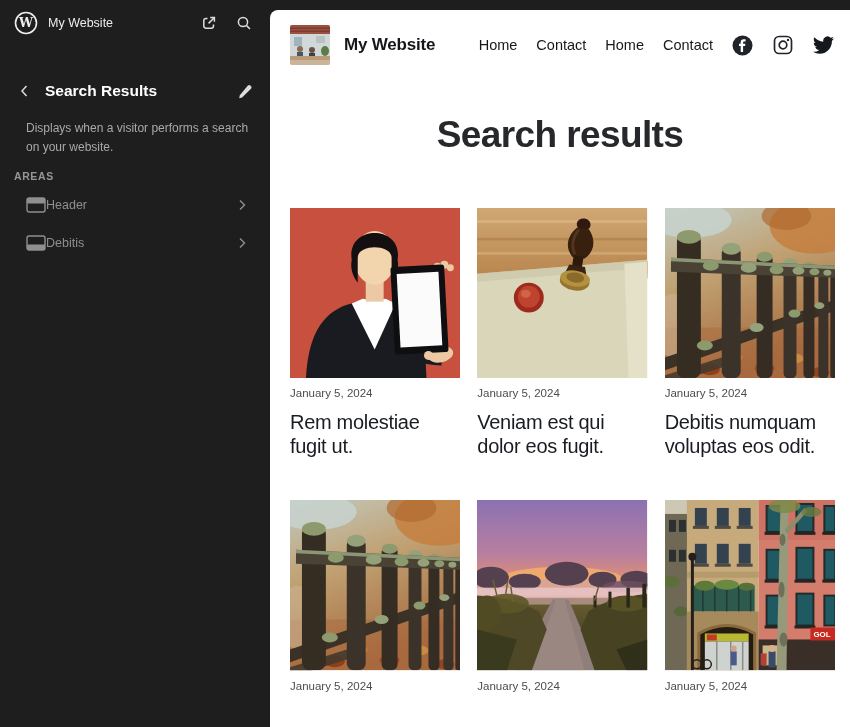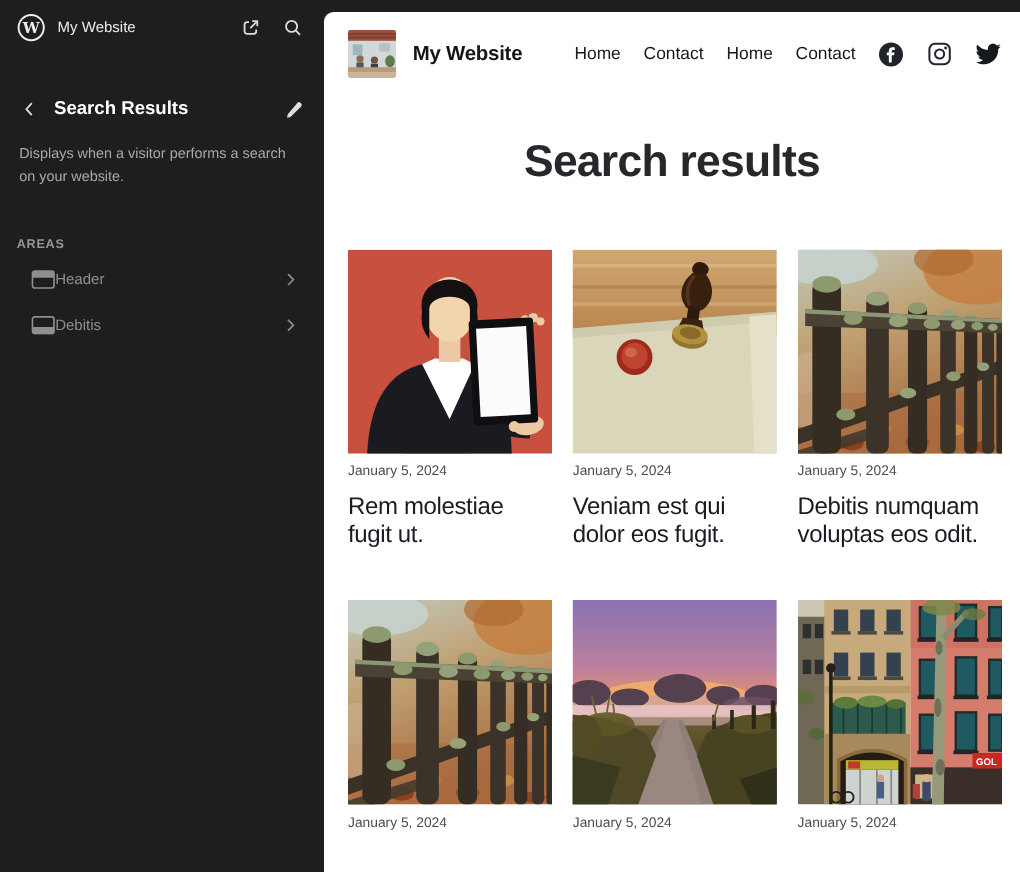--- a/index.html
+++ b/index.html
@@ -7,22 +7,22 @@
     font-family:"Liberation Sans","DejaVu Sans",sans-serif}
 
   
   .sidebar{position:absolute;left:0;top:0;bottom:0;width:270px;background:#1e1e1e;color:#e8e8e8}
   .sb-top{display:flex;align-items:center;height:46px;padding:0 13px;gap:9px}
   .sb-sitename{font-size:12.5px;font-weight:500;color:#ececec}
   .sb-spacer{flex:1}
   .icon-btn{width:26px;height:26px;display:flex;align-items:center;justify-content:center;cursor:pointer}
   .panel-head{display:flex;align-items:center;margin-top:32px;padding:0 12px;gap:7px}
   .panel-title{flex:1;font-size:15.5px;font-weight:700;color:#fff}
-  .panel-desc{padding:15px 18px 0 16px;font-size:12px;line-height:1.55;color:#a9a9a9}
-  .areas-label{margin:42px 14px 0;font-size:10.5px;font-weight:600;letter-spacing:.6px;color:#969696}
+  .panel-desc{padding:15px 18px 0 26px;font-size:12px;line-height:1.55;color:#a9a9a9}
+  .areas-label{margin:14px 14px 0;font-size:10.5px;font-weight:600;letter-spacing:.6px;color:#969696}
   .area-row{display:flex;align-items:center;height:30px;margin-top:8px;padding:0 24px 0 26px;color:#8f8f8f;cursor:pointer}
   .area-row:first-of-type{margin-top:12px}
   .area-label{flex:1;font-size:12.5px}
 
   
   .canvas{position:absolute;left:270px;top:10px;right:0;bottom:0;background:#fff;
     border-top-left-radius:8px;overflow:hidden}
   .site-header{display:flex;align-items:center;height:70px;padding:0 16px 0 20px}
   .site-logo{width:40px;height:40px;border-radius:2px;overflow:hidden;flex:none;cursor:pointer}
   .site-logo svg{display:block}

